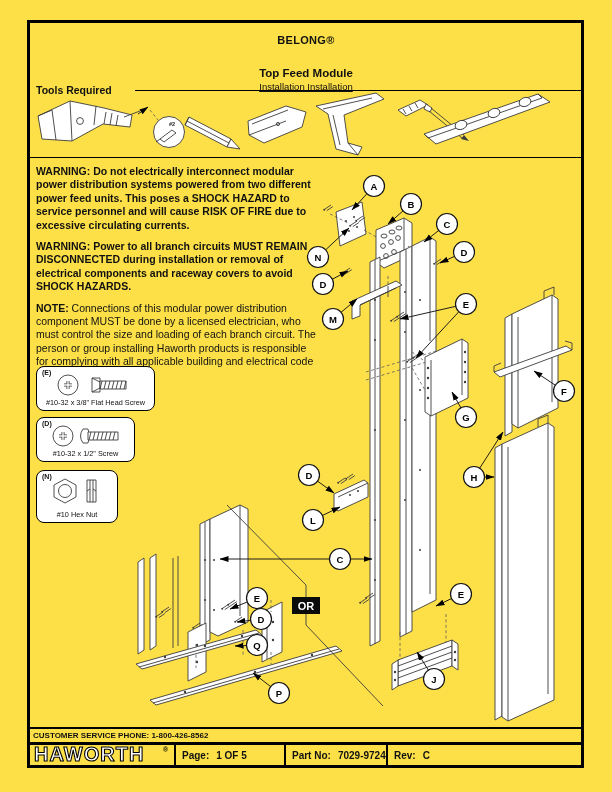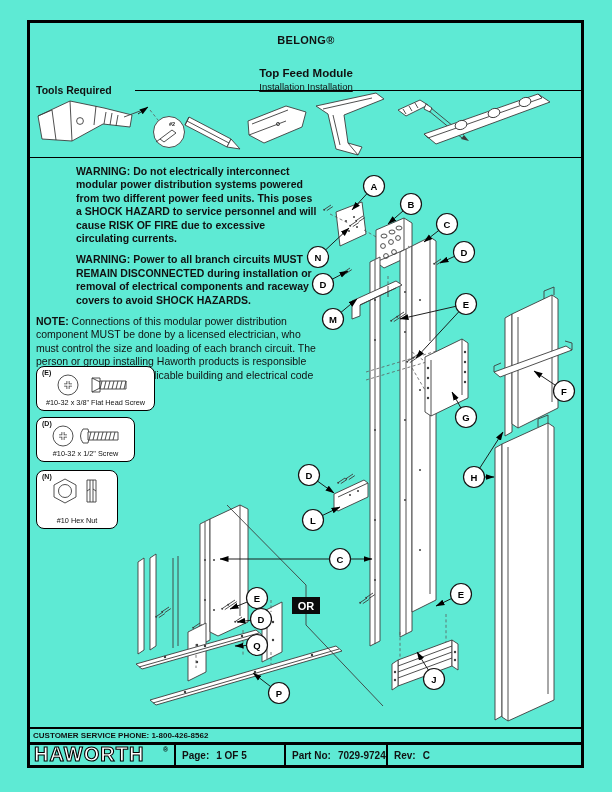--- a/index.html
+++ b/index.html
@@ -1,42 +1,42 @@
 <!DOCTYPE html>
 <html><head>
 <meta charset="utf-8">
 <style>
   html,body{margin:0;padding:0;background:#fff;}
-  .sheet{position:relative;width:612px;height:792px;background:#5eead4;overflow:hidden;
+  .sheet{position:relative;width:612px;height:792px;background:#fde047;overflow:hidden;
          font-family:"Liberation Sans",sans-serif;color:#111;}
   .frame{position:absolute;left:27px;top:20px;width:557px;height:748px;
          border:3px solid #000;box-sizing:border-box;}
   
   .hdr{position:absolute;left:30px;top:34px;width:552px;text-align:center;}
   .hdr .brand{font-size:11px;font-weight:bold;letter-spacing:.3px;}
   .hdr .title{font-size:11.5px;font-weight:bold;margin-top:21px;}
   .hdr .subtitle{font-size:9.5px;text-decoration:underline;margin-top:2px;}
   
   .tools-head{position:absolute;left:36px;top:84px;width:546px;display:flex;align-items:center;gap:23px;}
   .tools-head .lbl{font-size:10.5px;font-weight:bold;white-space:nowrap;}
   .tools-head .rule{flex:1;border-top:1.6px solid #000;height:0;}
   .rule-bottom{position:absolute;left:30px;top:157px;width:554px;border-top:1.6px solid #000;height:0;}
   
   .notices{position:absolute;left:36px;top:165px;width:282px;}
   .notices p{margin:0 0 8px 0;font-size:10.5px;line-height:13.4px;}
-  .notices p.warn{font-weight:bold;margin-left:40px;}
+  .notices p.warn{font-weight:bold;}
   .notices .b{font-weight:bold;}
   
   .hwbox{position:absolute;border:1.6px solid #000;border-radius:8px;background:#fff;box-sizing:border-box;}
   .hwbox .tag{position:absolute;top:2px;left:5px;font-size:7px;font-weight:bold;}
   .hwbox .icons{position:absolute;top:5px;left:0;right:0;display:flex;justify-content:center;align-items:center;gap:7px;}
   .hwbox .cap{position:absolute;bottom:3px;left:0;right:0;text-align:center;font-size:7.3px;white-space:nowrap;}
   #hw-e{left:36px;top:366px;width:119px;height:45px;}
   #hw-d{left:36px;top:417px;width:99px;height:45px;}
-  #hw-n{left:36px;top:470px;width:82px;height:59px;}
+  #hw-n{left:36px;top:470px;width:82px;height:53px;}
   
   .diagram{position:absolute;left:0;top:0;width:612px;height:792px;}
   .ln{stroke:#3c3c3c;stroke-width:.9;fill:none;stroke-linejoin:round;}
   .fw{fill:#fff;stroke:#3c3c3c;stroke-width:.9;stroke-linejoin:round;}
   .dsh{stroke:#5a5a5a;stroke-width:.8;stroke-dasharray:3 2.4;fill:none;}
   .dot{fill:#3c3c3c;}
   .ld{stroke:#141414;stroke-width:.95;fill:none;}
   .co circle{fill:#fff;stroke:#141414;stroke-width:1.2;}
   .co text{font:bold 9.5px "Liberation Sans",sans-serif;text-anchor:middle;fill:#000;}
   .tooltext{font:bold 5.5px "Liberation Sans",sans-serif;text-anchor:middle;fill:#222;}

